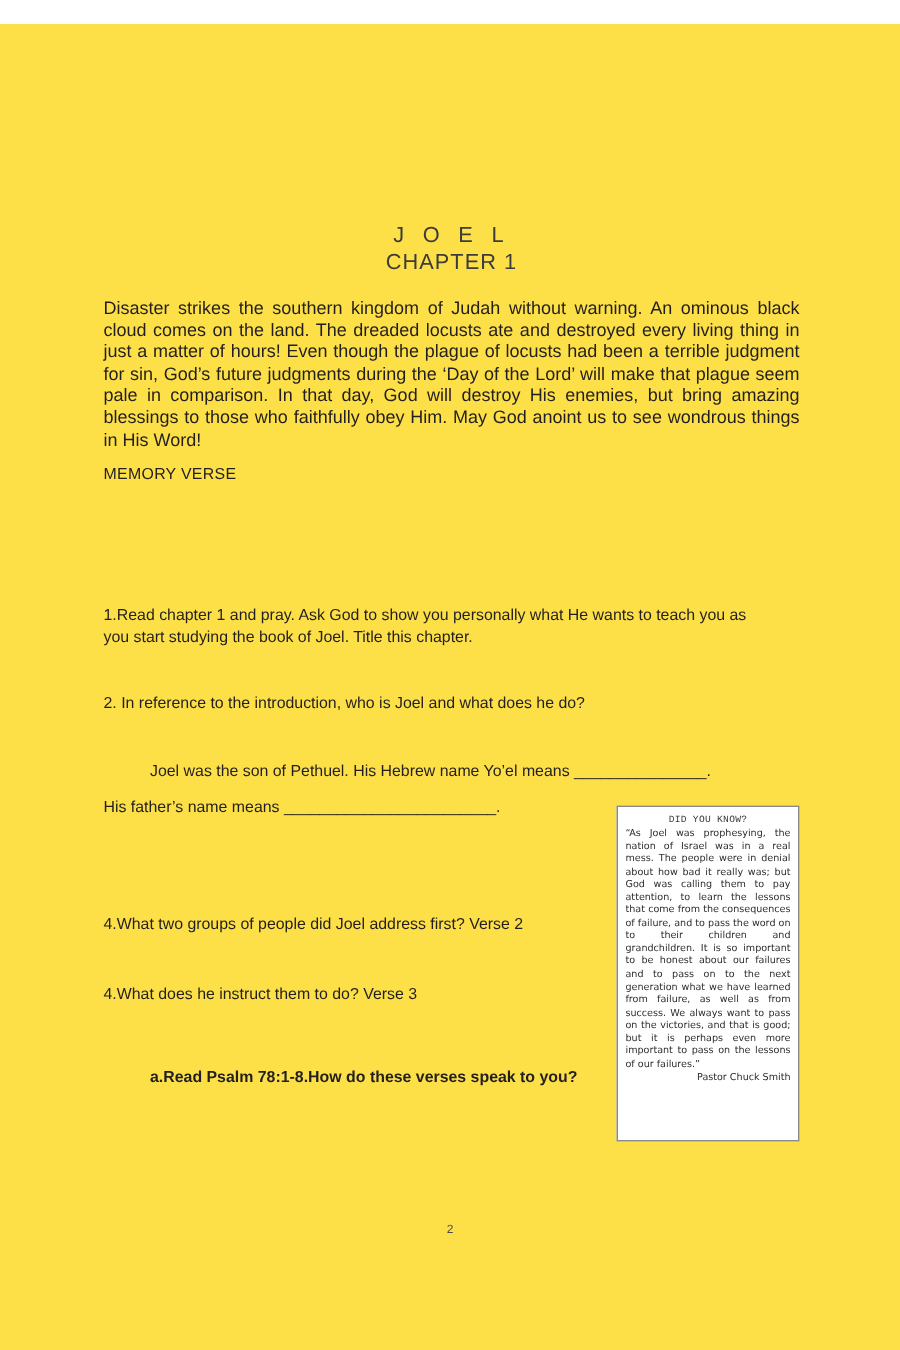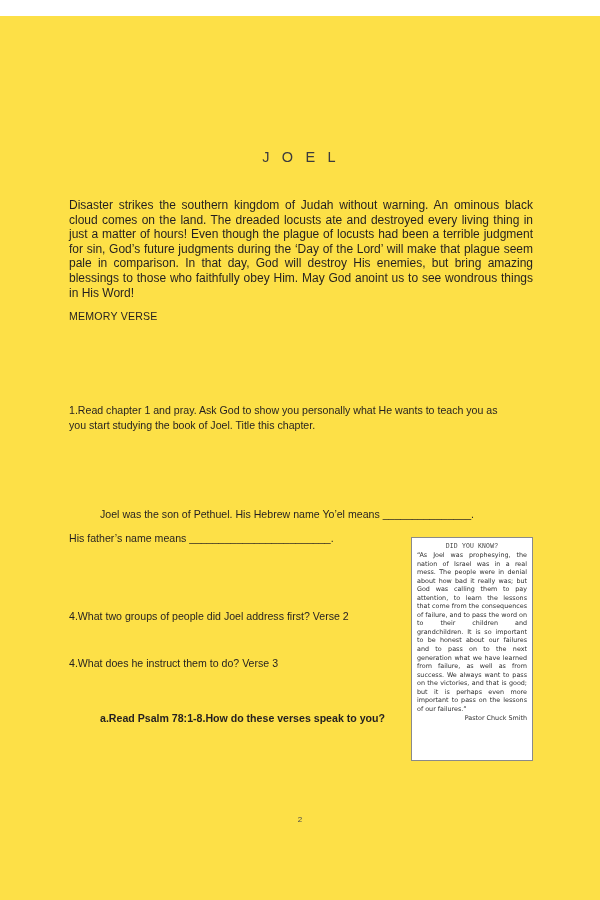--- a/index.html
+++ b/index.html
@@ -146,28 +146,30 @@
     color: #4a4a4a;
   }
 </style>
 </head>
 <body>
 
 <div class="page">
 
   <div class="doc-title">J O E L</div>
 
+  <div class="doc-subtitle">CHAPTER 1</div>
 
   <div class="intro">Disaster strikes the southern kingdom of Judah without warning. An ominous black cloud comes on the land. The dreaded locusts ate and destroyed every living thing in just a matter of hours! Even though the plague of locusts had been a terrible judgment for sin, God’s future judgments during the ‘Day of the Lord’ will make that plague seem pale in comparison. In that day, God will destroy His enemies, but bring amazing blessings to those who faithfully obey Him. May God anoint us to see wondrous things in His Word!</div>
 
   <div class="memory-label">MEMORY VERSE</div>
 
 
   <div class="q q1">1.Read chapter 1 and pray. Ask God to show you personally what He wants to teach you as you start studying the book of Joel. Title this chapter.</div>
 
+  <div class="q q2">2.   In reference to the introduction, who is Joel and what does he do?</div>
 
   <div class="q ans-b">His father’s name means ________________________.</div>
 
   <div class="q ans-a">Joel was the son of Pethuel. His Hebrew name Yo’el means _______________.</div>
 
 
   <div class="q q4">4.What two groups of people did Joel address first? Verse 2</div>
 
   <div class="q q5">4.What does he instruct them to do? Verse 3</div>
 

